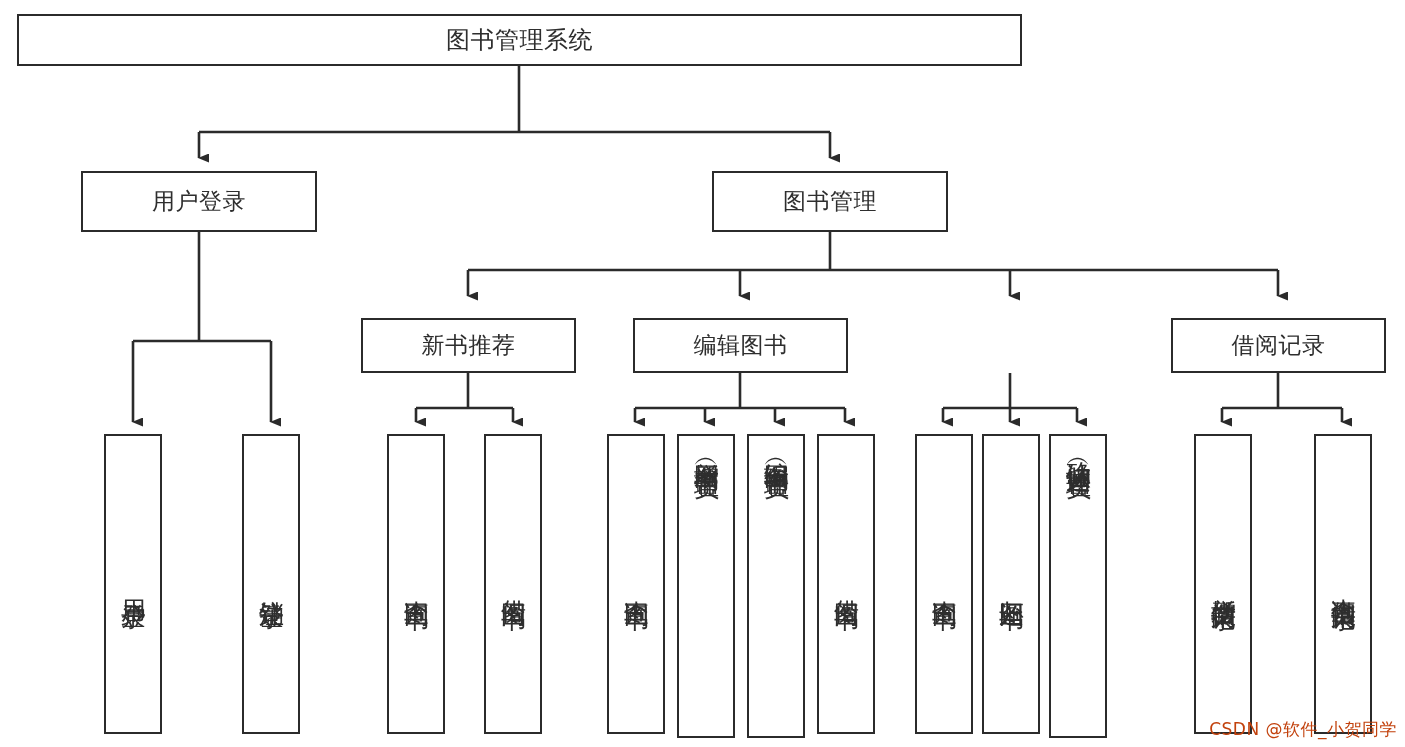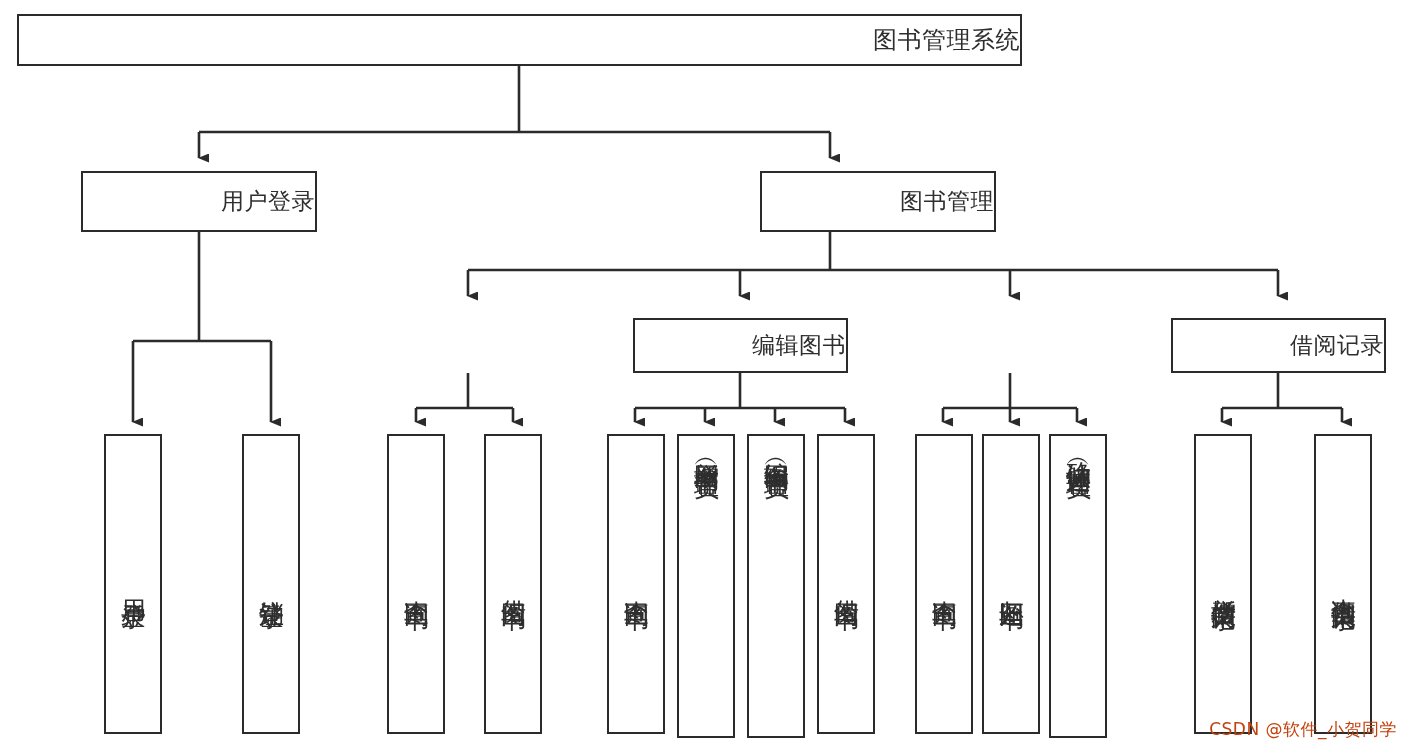--- a/index.html
+++ b/index.html
@@ -27,21 +27,21 @@
     height: 747px;
     pointer-events: none;
   }
   .node {
     position: absolute;
     box-sizing: border-box;
     background: #ffffff;
     border: 2.5px solid #2b2b2b;
     display: flex;
     align-items: center;
-    justify-content: flex-end;
+    justify-content: center;
     z-index: 2;
   }
   .node-label {
     color: #2e2e2e;
     line-height: 1.0;
     white-space: nowrap;
   }
   
   .node.horiz .node-label {
     font-size: 23px;
@@ -132,24 +132,27 @@
     </g>
   </svg>
 
   <div class="node horiz root" style="left:17px; top:14px; width:1005px; height:52px;">
     <span class="node-label">图书管理系统</span>
   </div>
 
   <div class="node horiz" style="left:81px; top:171px; width:236px; height:61px;">
     <span class="node-label">用户登录</span>
   </div>
-  <div class="node horiz" style="left:712px; top:171px; width:236px; height:61px;margin-left:48px;">
+  <div class="node horiz" style="left:712px; top:171px; width:236px; height:61px;">
     <span class="node-label">图书管理</span>
   </div>
 
+  <div class="node horiz" style="left:361px; top:318px; width:215px; height:55px;">
+    <span class="node-label">新书推荐</span>
+  </div>
   <div class="node horiz" style="left:633px; top:318px; width:215px; height:55px;">
     <span class="node-label">编辑图书</span>
   </div>
   <div class="node horiz" style="left:1171px; top:318px; width:215px; height:55px;">
     <span class="node-label">借阅记录</span>
   </div>
 
   <div class="node vert" style="left:104px; top:434px; width:58px; height:300px;">
     <span class="node-label">用户登录</span>
   </div>

